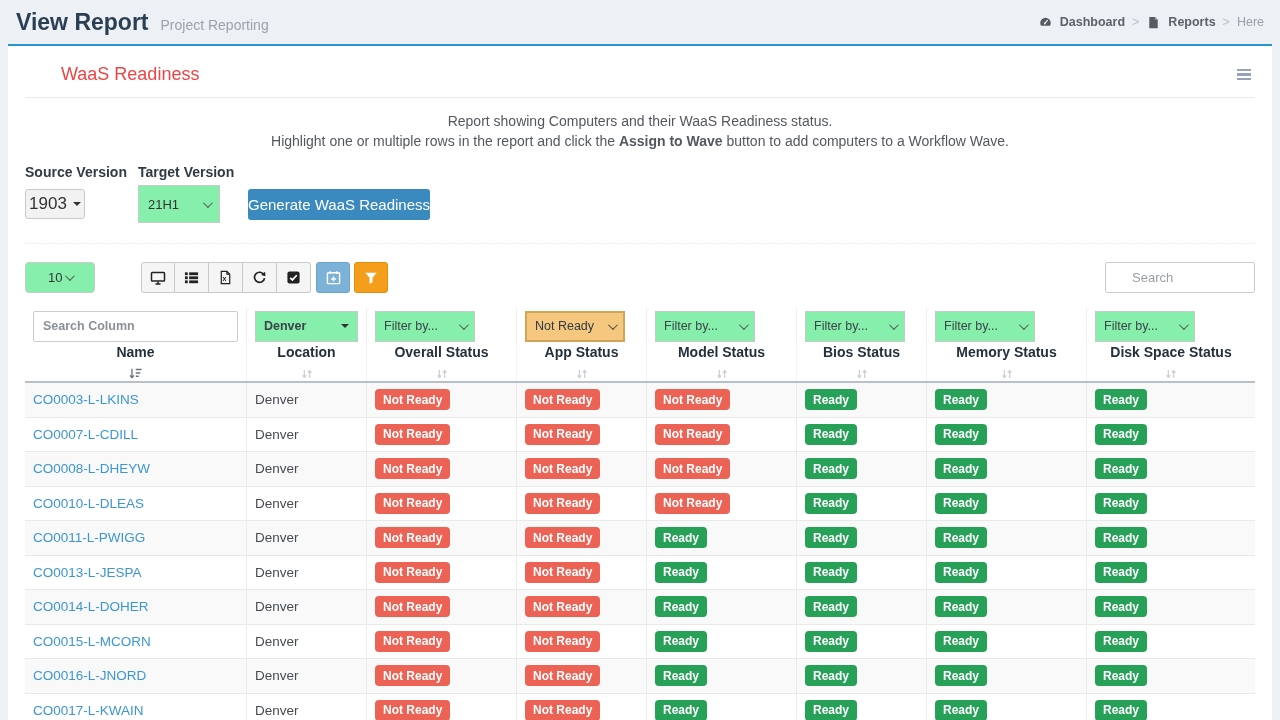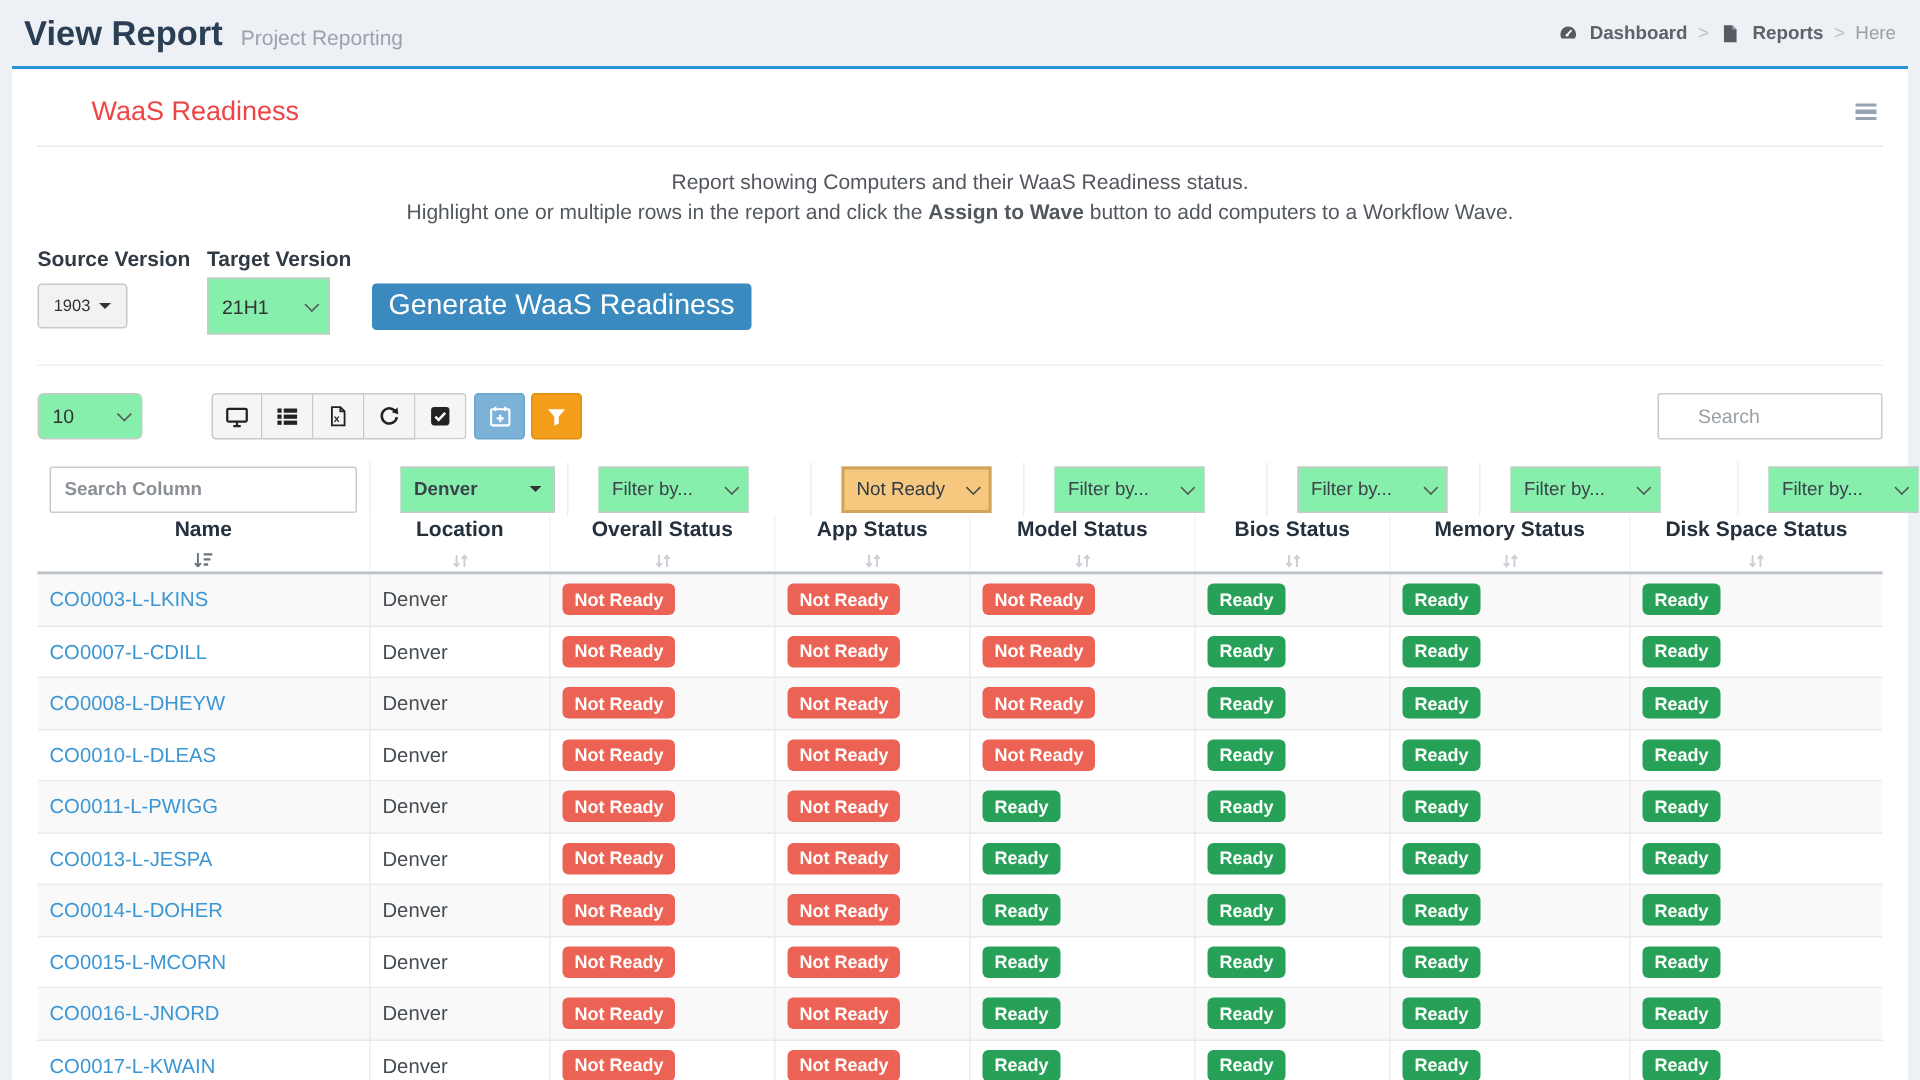--- a/index.html
+++ b/index.html
@@ -28,57 +28,57 @@
   .panel-title{ font-size:18px; color:#ef4444; font-weight:500;margin-left:36px; }
   .hamburger{ margin-left:auto; display:flex; flex-direction:column; gap:2px; cursor:pointer; padding:4px; }
   .hamburger span{ width:14px; height:2.5px; background:#97a3b4; display:block; }
   .desc{ margin-top:13px; font-size:14px; line-height:20px; color:#53585f;text-align:center; }
   
   .ver-labels{ display:flex; margin-top:13px; font-size:14px; font-weight:700; color:#2f3a45; }
   .ver-labels .l1{ width:113px; }
   .controls-row{ display:flex; align-items:center; margin-top:5px; height:38px; }
   .btn-1903{
     width:60px; height:30px; background:#f2f2f2; border:1px solid #c9c9c9; border-radius:3px;
-    font-size:11px; color:#333; display:flex; align-items:center; justify-content:center; gap:6px; cursor:pointer;
+    font-size:17px; color:#333; display:flex; align-items:center; justify-content:center; gap:6px; cursor:pointer;
   }
   .caret-solid{ width:0; height:0; border-left:4px solid transparent; border-right:4px solid transparent; border-top:4px solid #333; }
   .sel-box{
     background:#86efac; border:1px solid #c9c9c9; display:flex; align-items:center; cursor:pointer;
     font-size:13px; color:#333;
   }
   .sel-21h1{ width:82px; height:38px; padding:0 9px; margin-left:53px; justify-content:space-between; }
   .chev{ width:7px; height:7px; border-right:1.6px solid #555; border-bottom:1.6px solid #555; transform:rotate(45deg) translateY(-2px); }
   .btn-generate{
-    margin-left:28px; height:31px; padding:0 11px; background:var(--primary-btn,#3a8abf); color:#fff;
-    border:1px solid #33790: none; border:none; border-radius:3px; font-size:19px; cursor:pointer;
+    margin-left:28px; height:31px; padding:0 0; background:var(--primary-btn,#3a8abf); color:#fff;
+    border:1px solid #33790: none; border:none; border-radius:3px; font-size:15px; cursor:pointer;
     font-family:"Liberation Sans",sans-serif;
   }
   .divider{ border:none; border-top:1px solid #eef0f2; margin-top:20px; }
   
   .toolbar{ display:flex; align-items:center; margin-top:18px; }
-  .pagesize{ width:70px; height:31px; padding:0 9px; border-radius:4px; justify-content:space-between; }
+  .pagesize{ width:70px; height:31px; padding:0 22px; border-radius:4px; justify-content:space-between; }
   .btn-group{ display:flex; margin-left:46px; }
   .tool-btn{
     width:34px; height:31px; background:#f5f5f5; border:1px solid #c9c9c9; border-left-width:0;
     display:flex; align-items:center; justify-content:center; cursor:pointer;
   }
   .tool-btn:first-child{ border-left-width:1px; border-radius:3px 0 0 3px; }
   .tool-btn.last-gray{ border-radius:0 3px 3px 0; }
   .tool-btn.blue{ background:var(--toolbar-blue,#7db2d8); border:1px solid #6ba4cd; border-radius:3px; margin-left:5px; }
   .tool-btn.orange{ background:var(--toolbar-orange,#f59e1b); border:1px solid #e08f0e; border-radius:3px; margin-left:4px; }
   .search-input{
     margin-left:auto; width:150px; height:31px; border:1px solid #ccc; border-radius:2px;
     font-size:13px; padding:0 26px; color:#333; font-family:"Liberation Sans",sans-serif;
   }
   .search-input::placeholder{ color:#9aa0a6; }
   
   .grid-cols{ display:grid; grid-template-columns:222px 120px 150px 130px 150px 130px 160px 168px; width:1230px; }
   .fcell{ height:36px; display:flex; align-items:center; padding:0 8px; border-right:1px solid #efefef; }
   .fcell:last-child{ border-right:none; }
-  .filter-row{ margin-top:15px;gap:12px; }
+  .filter-row{ margin-top:15px; }
   .col-search{
     width:206px; height:31px; border:1px solid #ccc; border-radius:2px; font-size:12.5px; font-weight:700;
     padding:0 9px; color:#333; font-family:"Liberation Sans",sans-serif;
   }
   .col-search::placeholder{ color:#8a9096; font-weight:700; }
   .sel-filter{ width:100px; height:31px; padding:0 8px; justify-content:space-between; font-size:12.5px; color:#3c434a; }
   .sel-denver{ width:104px; font-weight:600; }
   .sel-active{
     background:var(--filter-active-bg,#f6c87f); border:2px solid var(--filter-active-border,#cfa558);
     color:#2f3a45;

